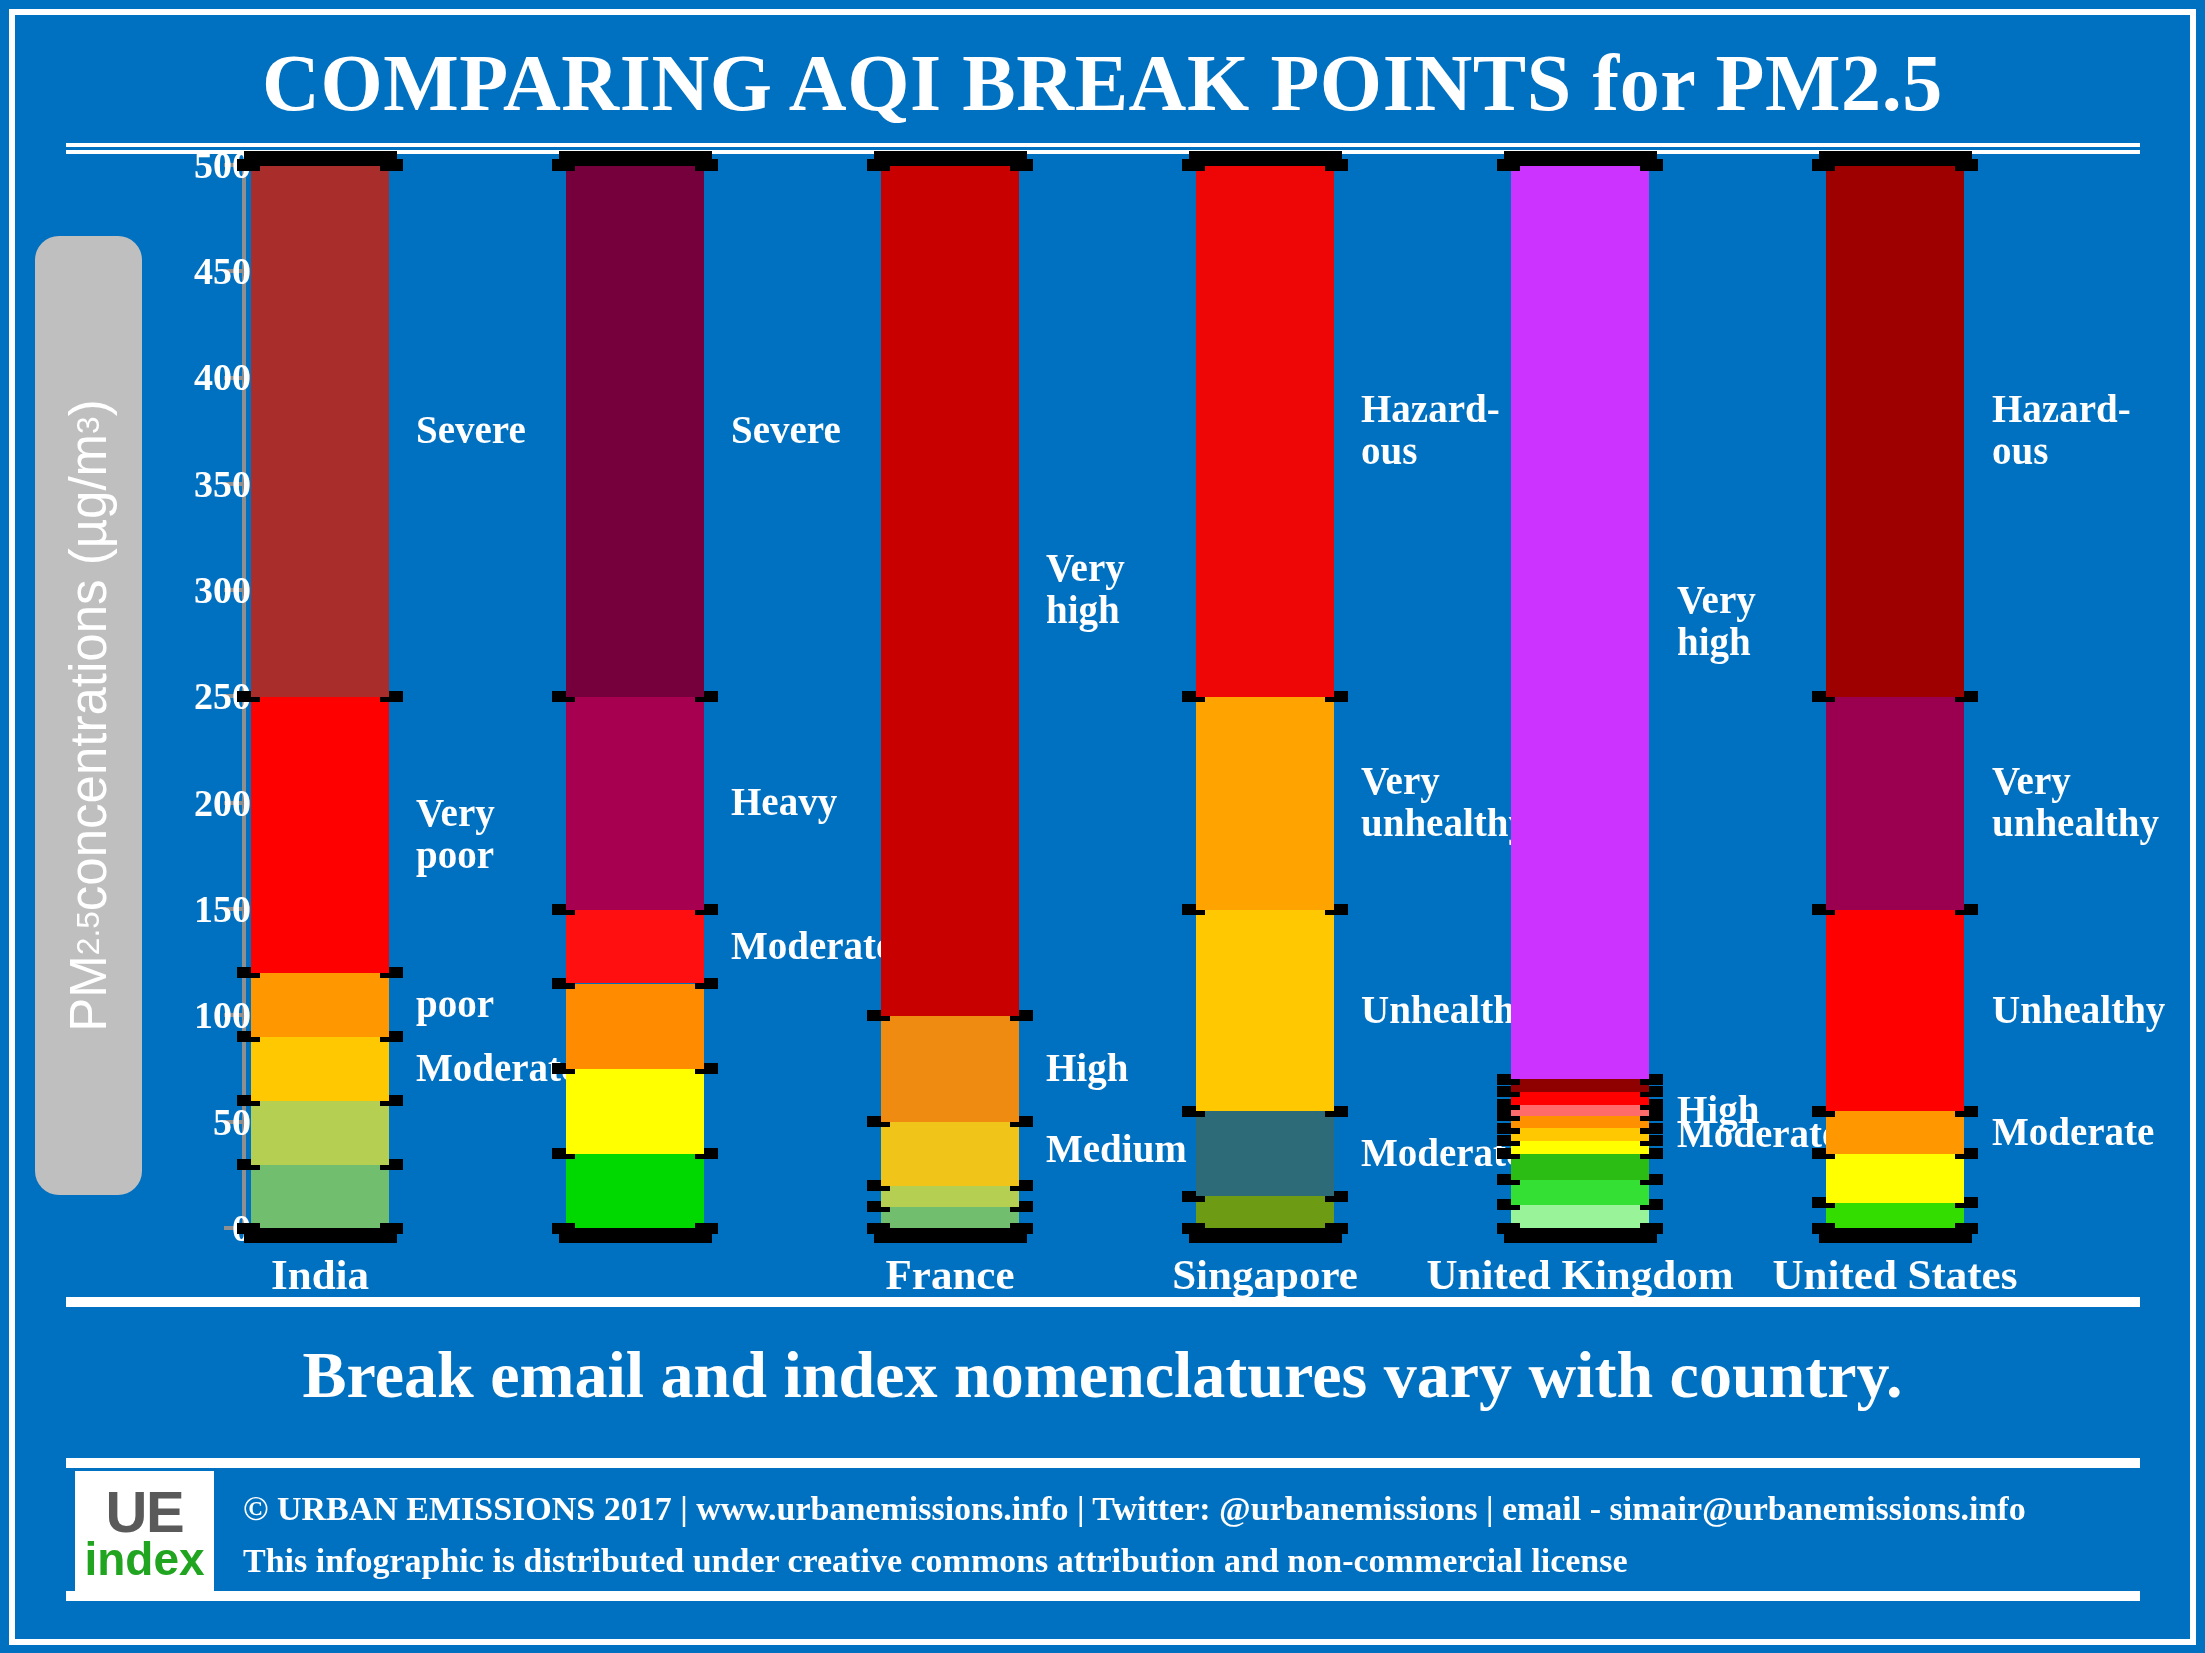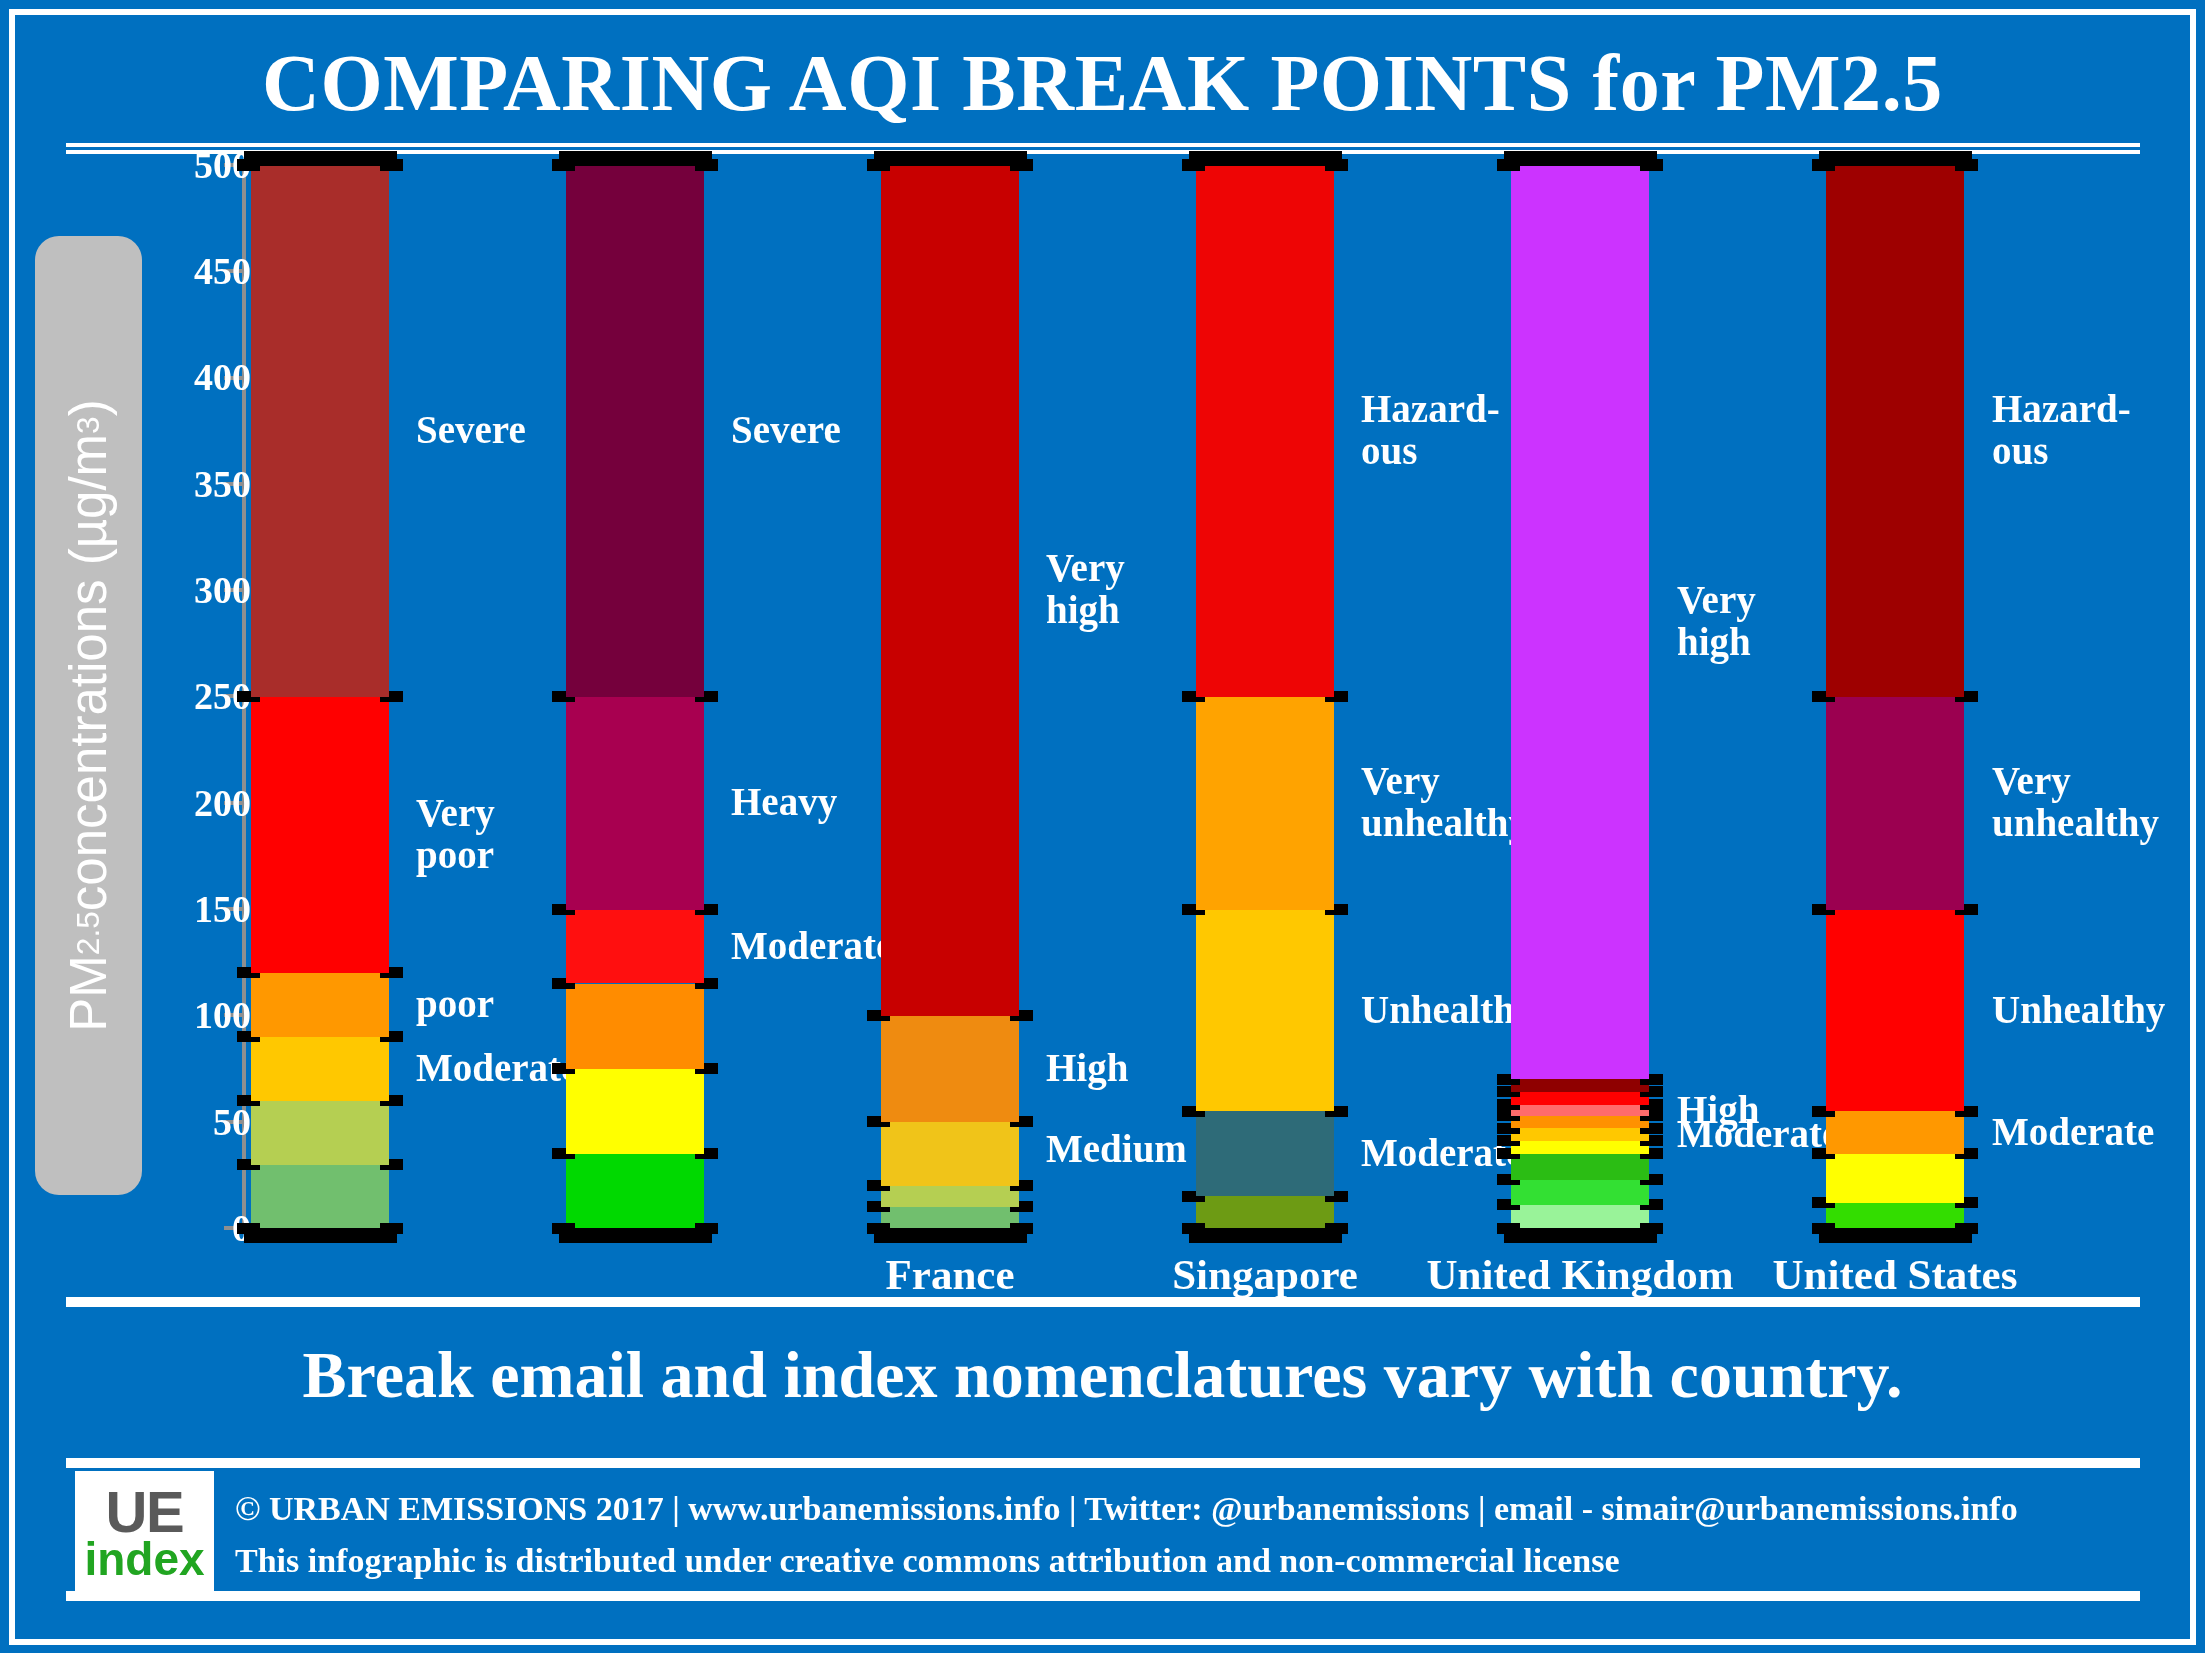--- a/index.html
+++ b/index.html
@@ -134,21 +134,21 @@
   }
   .logo .ue{
     color:#5a5a5a;font-weight:bold;font-size:58px;line-height:0.92;
     font-family:"Liberation Sans",sans-serif;letter-spacing:-1.3px;
   }
   .logo .info{
     color:#21a521;font-weight:bold;font-size:46px;line-height:0.95;
     font-family:"Liberation Sans",sans-serif;
   }
   .foot-lines{
-    position:absolute;left:160px;top:6.3px;
+    position:absolute;left:168px;top:6.3px;
     color:#ffffff;font-weight:bold;
     font-family:"Liberation Serif",serif;
   }
   .foot-lines div{font-size:34px;line-height:1.52;white-space:nowrap;}
 </style>
 </head>
 <body>
 
 <div id="poster">
 
@@ -211,20 +211,21 @@
         <div class="tickmark left" style="top: 526px;"></div>
         <div class="tickmark right" style="top: 526px;"></div>
         <div class="seg" style="top: 0px; height: 532px; background: rgb(169, 45, 42);"></div>
         <div class="tickmark left" style="top: -5.6px;"></div>
         <div class="tickmark right" style="top: -5.6px;"></div>
         <div class="tickmark left" style="top: 1058px;"></div>
         <div class="tickmark right" style="top: 1058px;"></div>
         <div class="bar-cap" style="top: -13.8px;"></div>
         <div class="bar-cap" style="top: 1063px;"></div>
       </div>
+      <div class="ctry-label" style="left: 157px; width: 326px;">India</div>
       <div class="seg-label" style="left: 416px; top: 1047px;">Moderate</div>
       <div class="seg-label" style="left: 416px; top: 983px;">poor</div>
       <div class="seg-label" style="left: 416px; top: 792px;">Very
 poor</div>
       <div class="seg-label" style="left: 416px; top: 409px;">Severe</div>
       <div class="bar" style="left: 566px; top: 165px; height: 1063px;">
         <div class="seg" style="top: 989px; height: 74px; background: rgb(0, 217, 0);"></div>
         <div class="tickmark left" style="top: 983px;"></div>
         <div class="tickmark right" style="top: 983px;"></div>
         <div class="seg" style="top: 904px; height: 85px; background: rgb(255, 255, 0);"></div>

